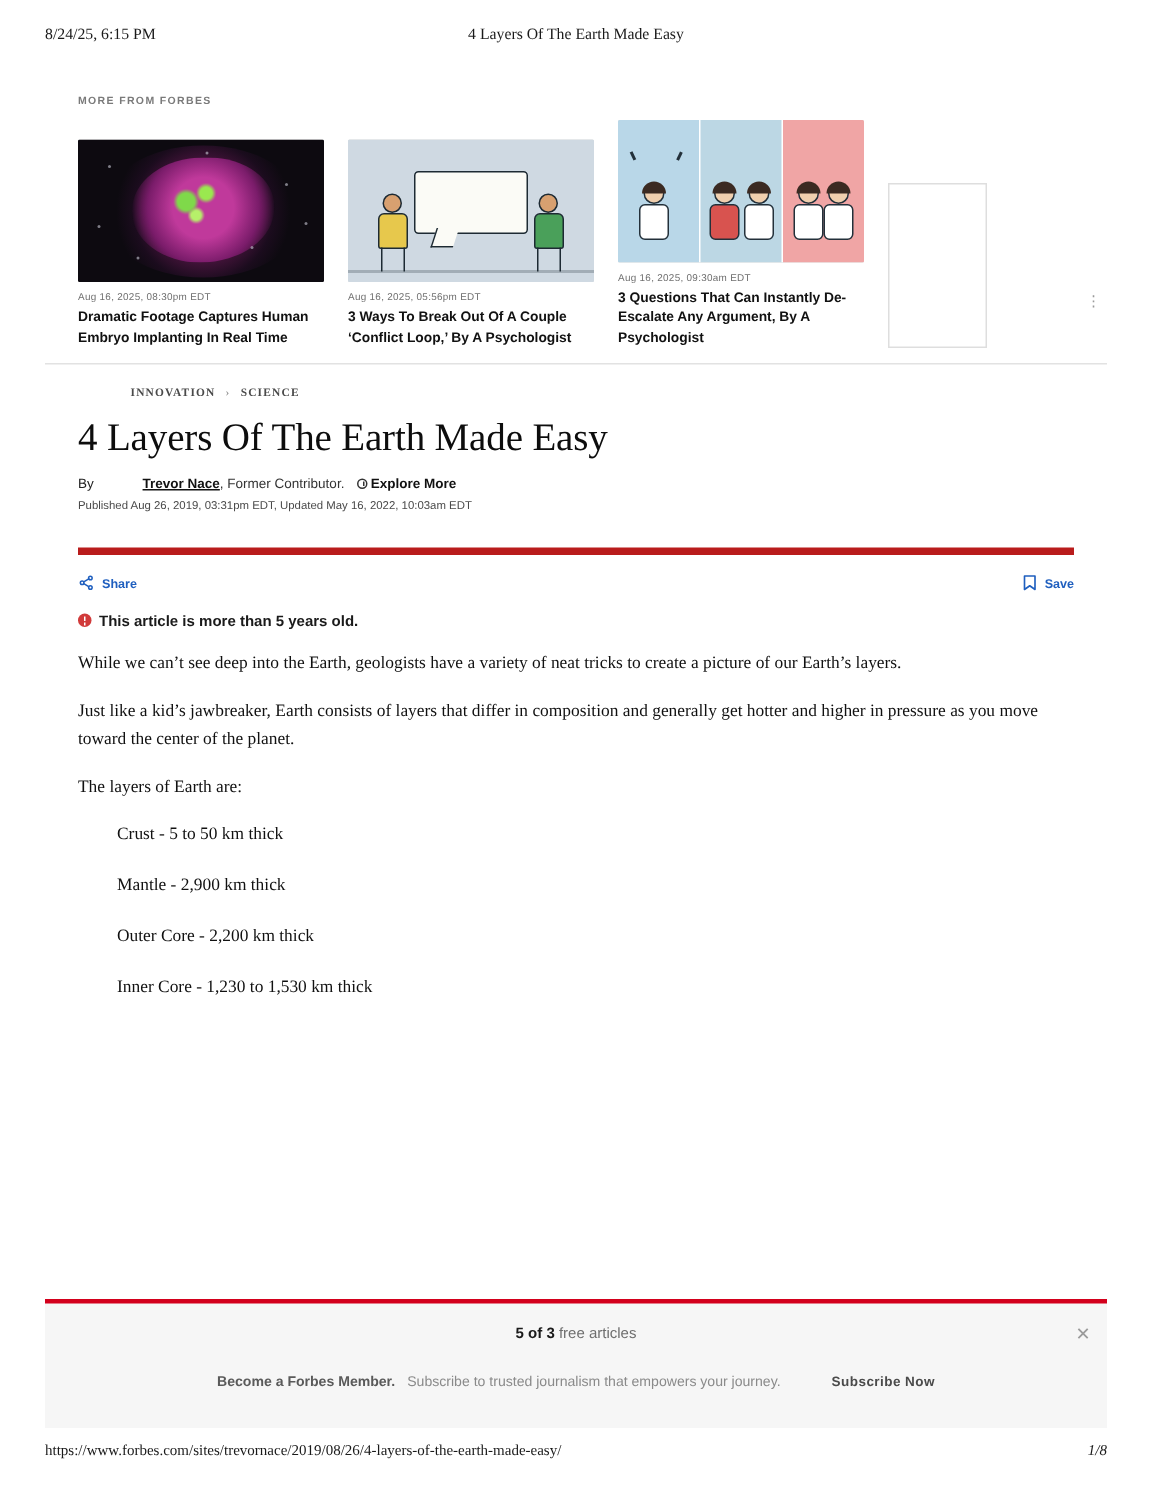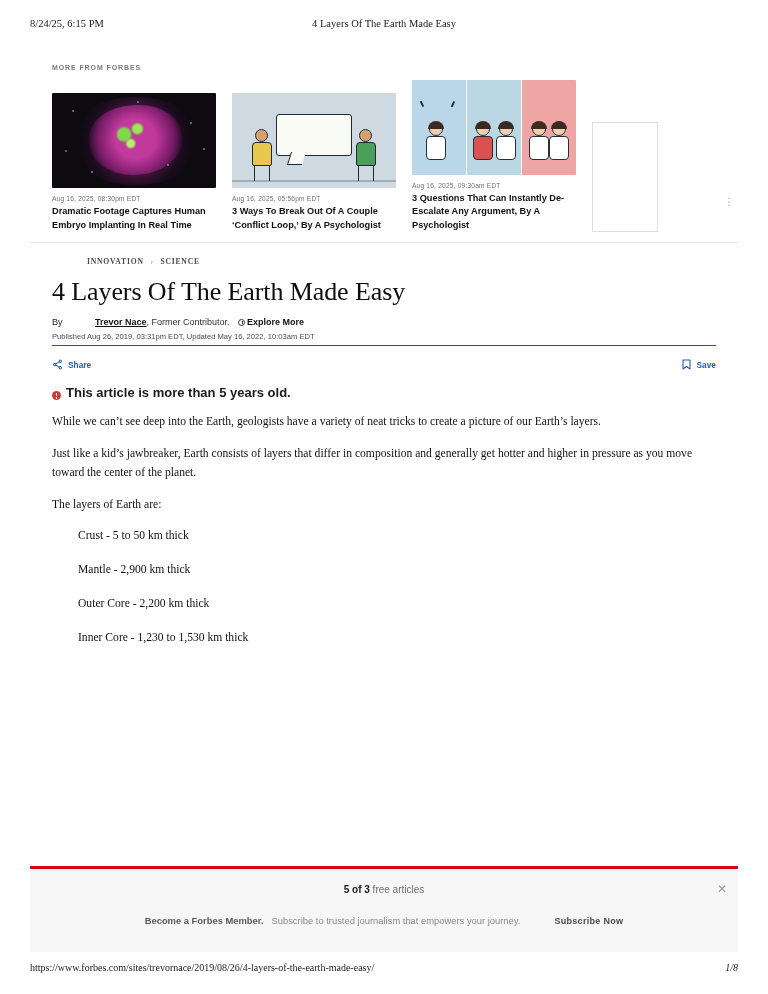--- a/index.html
+++ b/index.html
@@ -217,46 +217,46 @@
     display: inline-block; width: 7px; height: 7px; border: 1.1px solid #333;
     border-radius: 50%; position: relative; top: 1px; margin-right: 2px;
   }
   .byline .clock:after {
     content:""; position:absolute; left:2.4px; top:1.1px; width:1px; height:2.6px; background:#333;
   }
   .pubdate {
     font-family: "Liberation Sans", sans-serif;
     font-size: 7.6px;
     color: #4a4a4a;
-    padding-bottom: 4px;
-    border-bottom: 1px solid #b91c1c;
+    padding-bottom: 24px;
+    border-bottom: 5px solid #b91c1c;
   }
   .actions {
     display: flex;
     gap: 32px;
     align-items: center;
     padding: 13px 0 11px 0;
     justify-content: space-between;
   }
   .action {
     font-family: "Liberation Sans", sans-serif;
     font-size: 8.4px;
     font-weight: 700;
     color: #1f5fbf;
     display: flex;
     align-items: center;
     gap: 5px;
   }
   .action svg { display:block; }
   .age-note {
     display: flex;
-    align-items: flex-end;
+    align-items: flex-start;
     gap: 5px;
     font-family: "Liberation Sans", sans-serif;
-    font-size: 13px;
+    font-size: 10px;
     font-weight: 700;
     color: #1a1a1a;
     margin: 4px 0 13px 0;
   }
   .age-note .warn {
     width: 9px; height: 9px; border-radius: 50%;
     background: #d13a3a; position: relative; flex: 0 0 9px;
   }
   .age-note .warn:after {
     content:""; position:absolute; left:3.8px; top:1.8px; width:1.3px; height:3.4px; background:#fff;

